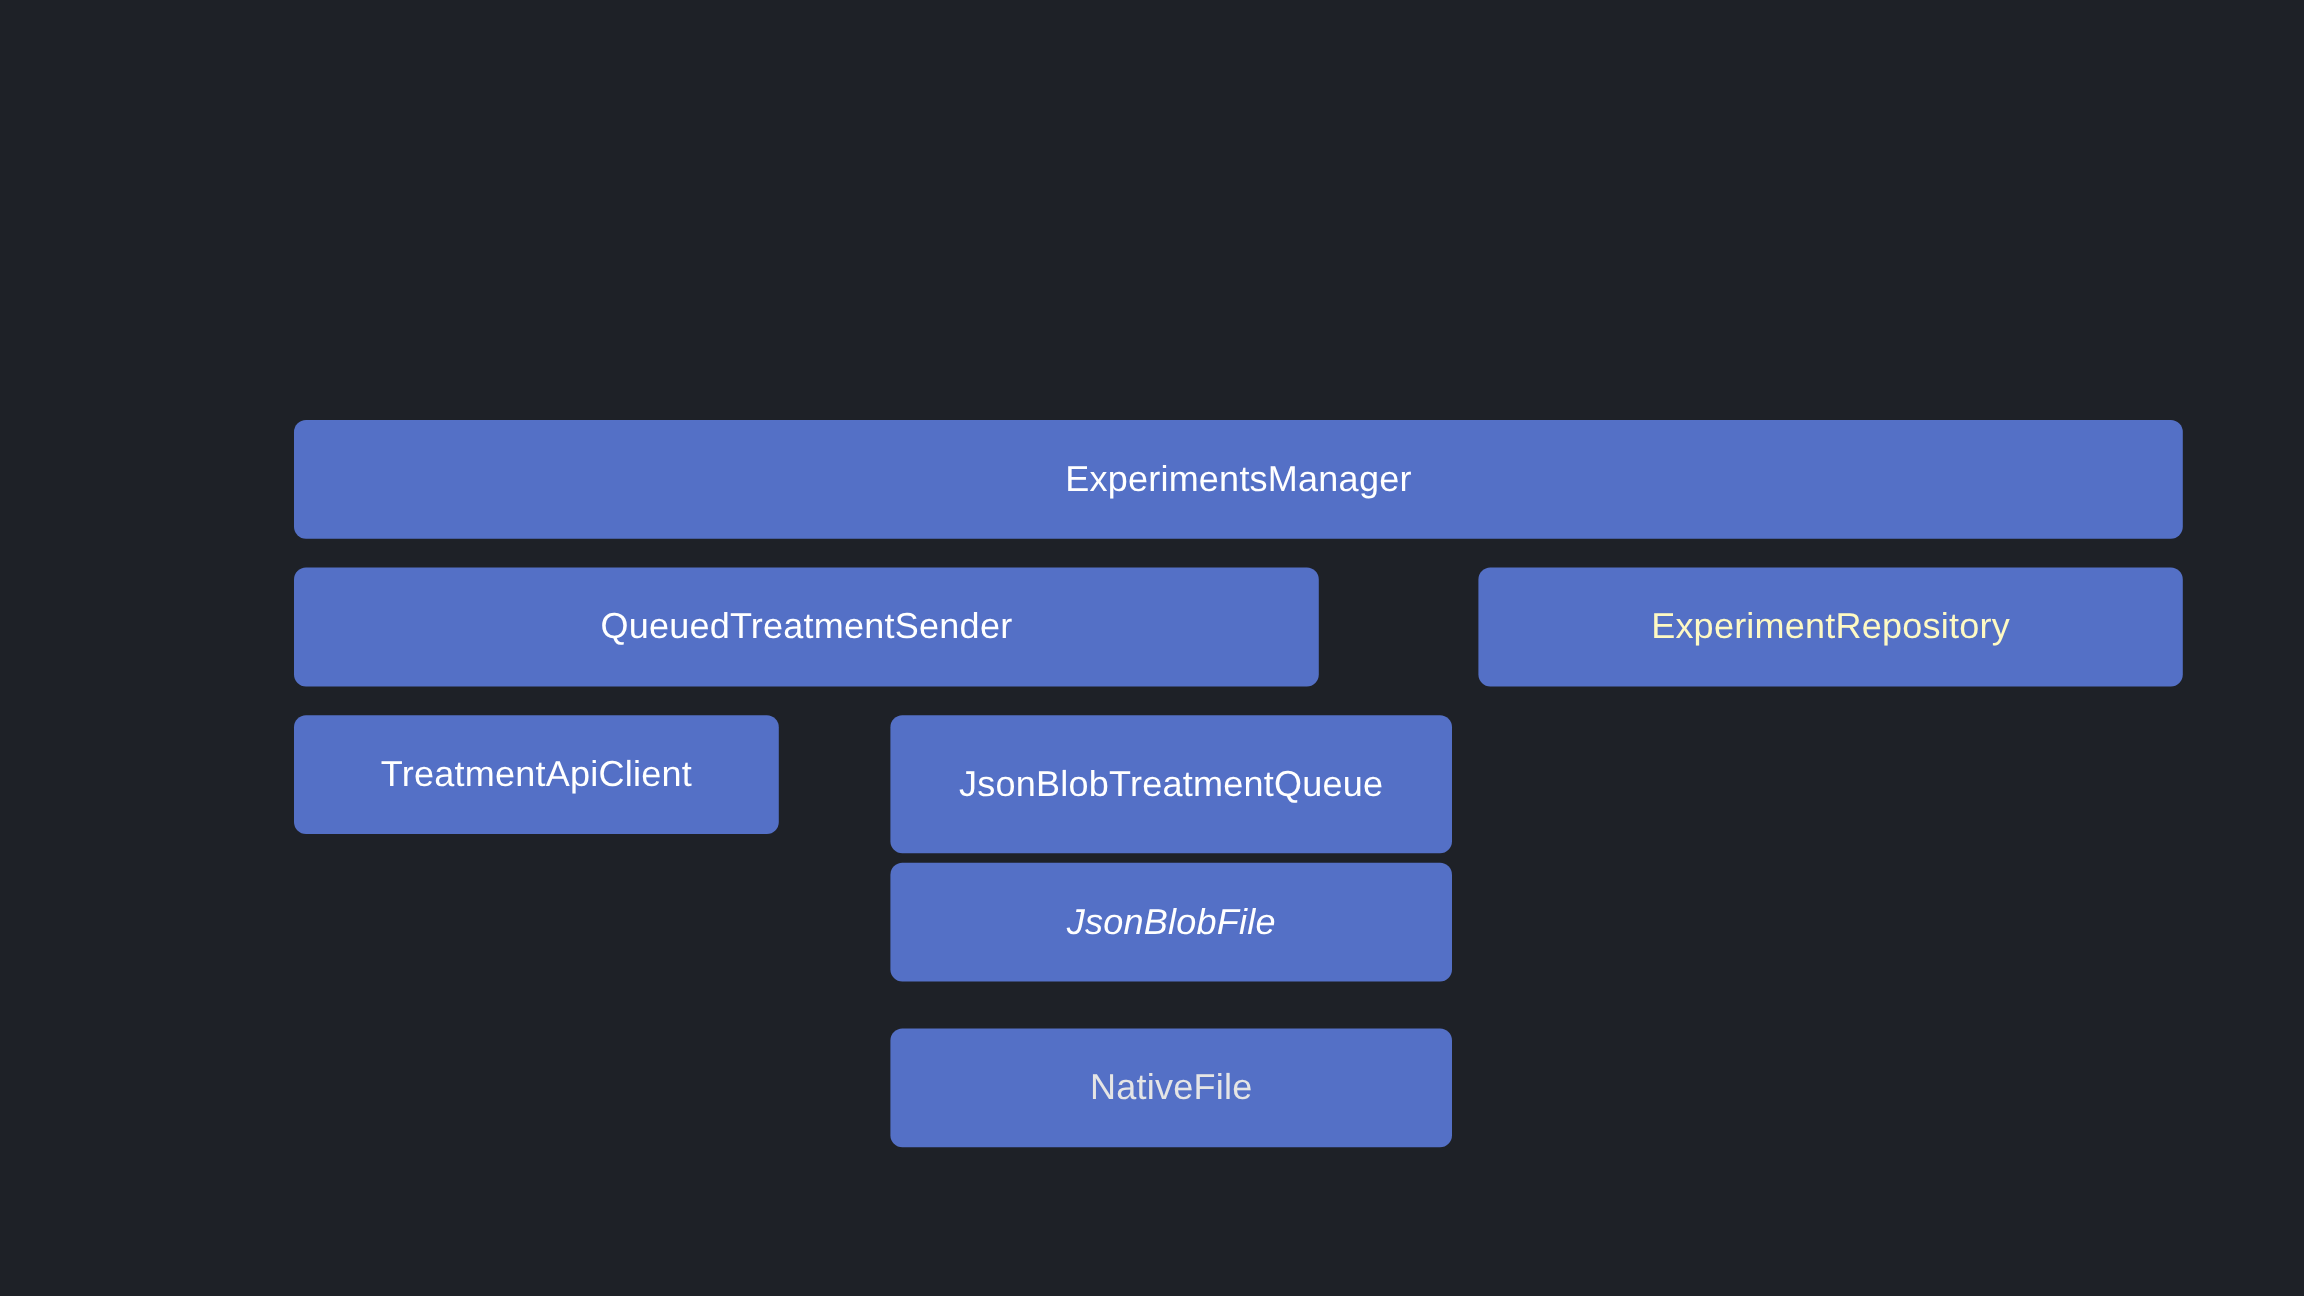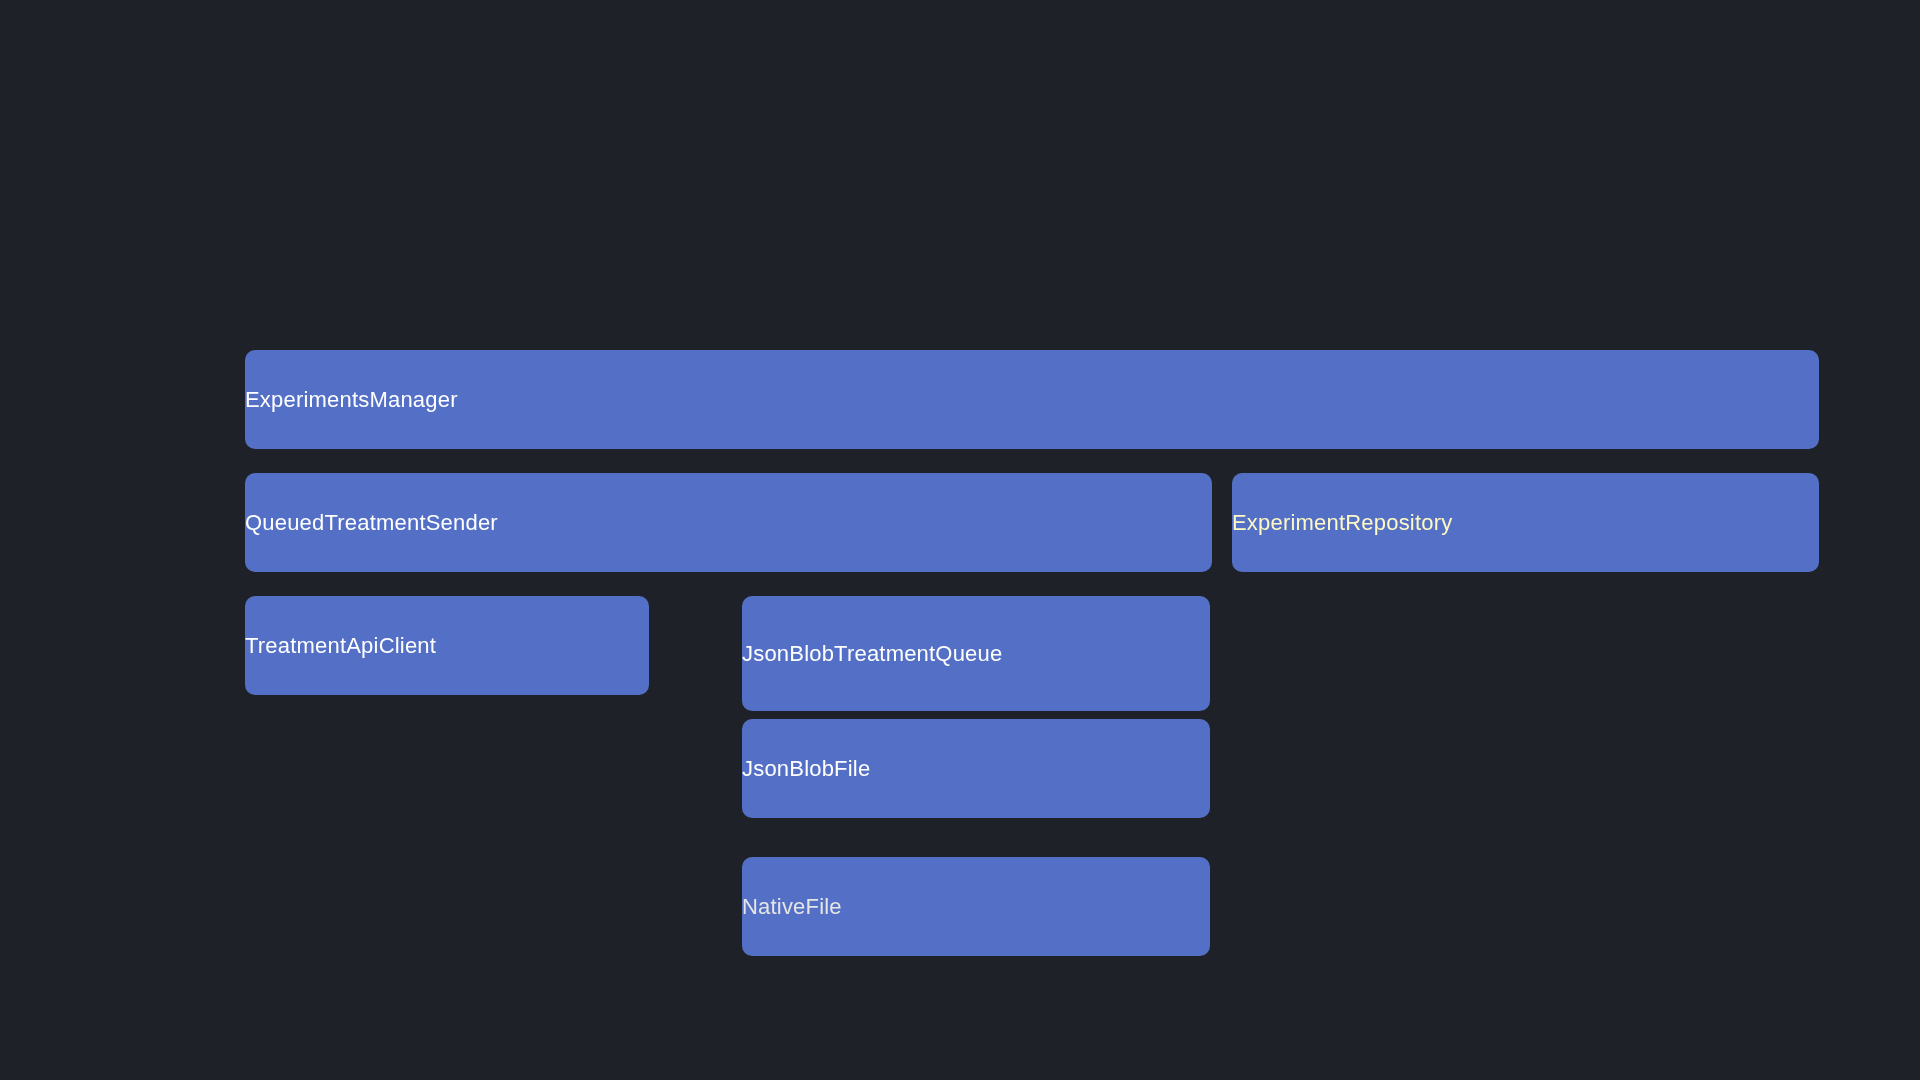--- a/index.html
+++ b/index.html
@@ -19,22 +19,23 @@
     height: 1080px;
     background: #1e2127;
   }
   .node-box {
     position: absolute;
     box-sizing: border-box;
     background: #5470c6;
     border-radius: 10px;
     display: flex;
     align-items: center;
+    justify-content: center;
     color: #ffffff;
-    font-size: 22px;
+    font-size: 30px;
     font-weight: 400;
     letter-spacing: 0.2px;
     line-height: 1;
     text-align: center;
     -webkit-font-smoothing: antialiased;
     user-select: none;
   }
   .node-label {
     display: block;
     white-space: nowrap;
@@ -42,37 +43,37 @@
 </style>
 </head>
 <body>
 
 <div id="diagram-canvas" style="width: 1920px; height: 1080px; background: rgb(30, 33, 39);">
 
   <div class="node-box" style="left: 245px; top: 350px; width: 1574px; height: 99px; background: rgb(84, 112, 198); color: rgb(255, 255, 255); border-radius: 10px;">
     <span class="node-label">ExperimentsManager</span>
   </div>
 
-  <div class="node-box" style="left: 245px; top: 473px; width: 967px; height: 99px; background: rgb(84, 112, 198); color: rgb(255, 255, 255); border-radius: 10px;">
+  <div class="node-box" style="left: 245px; top: 473px; width: 854px; height: 99px; background: rgb(84, 112, 198); color: rgb(255, 255, 255); border-radius: 10px;">
     <span class="node-label">QueuedTreatmentSender</span>
   </div>
 
   <div class="node-box" style="left: 1232px; top: 473px; width: 587px; height: 99px; background: rgb(84, 112, 198); color: #fef9c3; border-radius: 10px;">
     <span class="node-label">ExperimentRepository</span>
   </div>
 
   <div class="node-box" style="left: 245px; top: 596px; width: 404px; height: 99px; background: rgb(84, 112, 198); color: rgb(255, 255, 255); border-radius: 10px;">
     <span class="node-label">TreatmentApiClient</span>
   </div>
 
   <div class="node-box" style="left: 742px; top: 596px; width: 468px; height: 115px; background: rgb(84, 112, 198); color: rgb(255, 255, 255); border-radius: 10px;">
     <span class="node-label">JsonBlobTreatmentQueue</span>
   </div>
 
-  <div class="node-box" style="left: 742px; top: 719px; width: 468px; height: 99px; background: rgb(84, 112, 198); color: rgb(255, 255, 255); border-radius: 10px;">
+  <div class="node-box" style="left: 742px; top: 719px; width: 468px; height: 99px; background: rgb(84, 112, 198); color: rgb(255, 255, 255); border-radius: 10px; font-style: italic;">
     <span class="node-label">JsonBlobFile</span>
   </div>
 
   <div class="node-box" style="left: 742px; top: 857px; width: 468px; height: 99px; background: rgb(84, 112, 198); color: #e5e5e5; border-radius: 10px;">
     <span class="node-label">NativeFile</span>
   </div>
 
 </div>
 
 </body></html>

